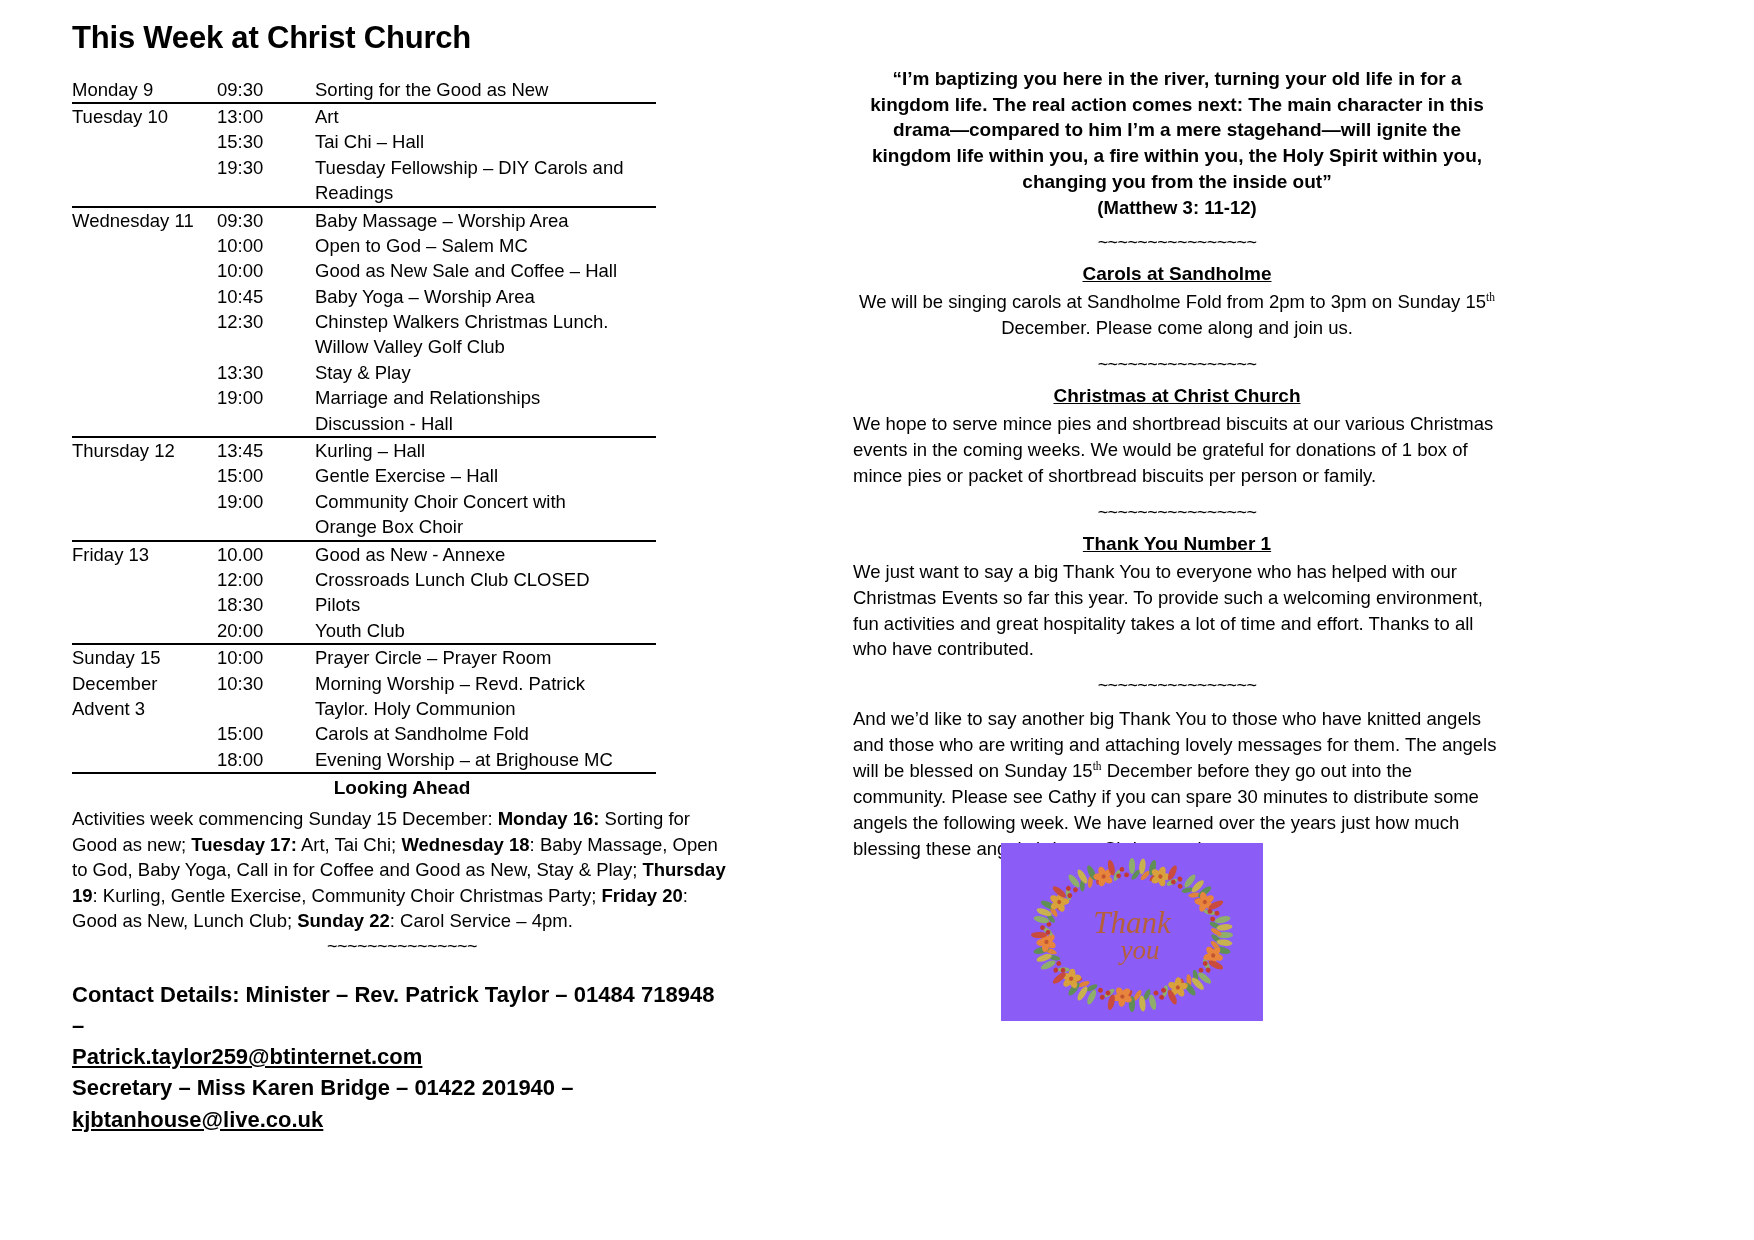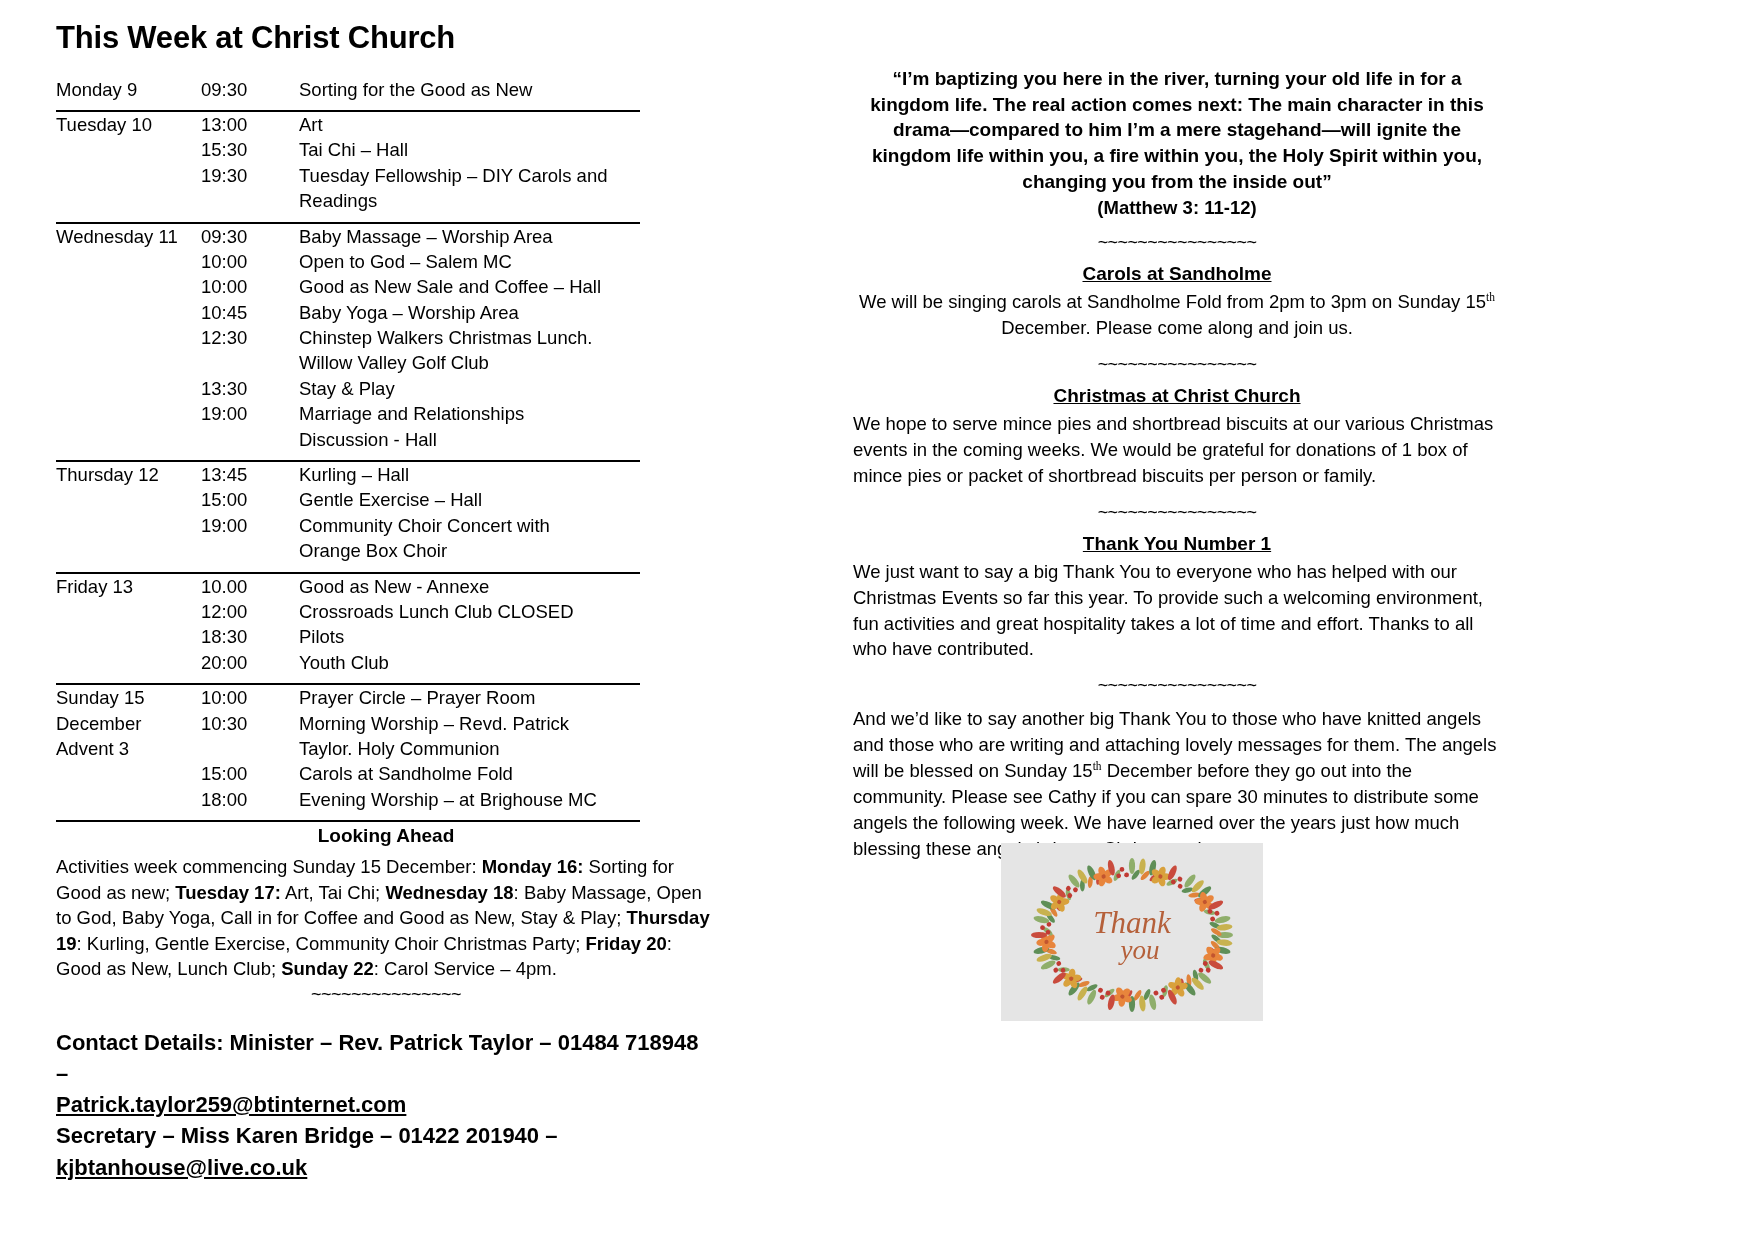--- a/index.html
+++ b/index.html
@@ -18,42 +18,42 @@
   .page {
     position: relative;
     width: 1754px;
     height: 1240px;
     box-sizing: border-box;
   }
 
   
   .left-col {
     position: absolute;
-    left: 56px;
+    left: 72px;
     top: 22px;
     width: 660px;
   }
   .doc-title {
     font-size: 31px;
     font-weight: bold;
     letter-spacing: -0.2px;
     margin: 0 0 22px 0;
     line-height: 1.05;
   }
 
   table.schedule {
     border-collapse: collapse;
     width: 584px;
     table-layout: fixed;
     font-size: 18.5px;
     line-height: 1.36;
   }
   table.schedule td {
     vertical-align: top;
-    padding: 0 0 8px 0;
+    padding: 0 0 0 0;
     border: none;
   }
   table.schedule tr.daygroup > td {
     border-top: 2px solid #000;
   }
   table.schedule tr.first > td {
     border-top: none;
   }
   table.schedule tr.lastrow > td {
     border-bottom: 2px solid #000;
@@ -134,21 +134,21 @@
   .rpara.center { text-align: center; }
   sup { font-size: 0.62em; vertical-align: super; font-family: Liberation Serif, serif; }
 
   
   .thankyou-img {
     position: absolute;
     left: 1001px;
     top: 843px;
     width: 262px;
     height: 178px;
-    background: #e5e5e5;
+    background: #8b5cf6;
     overflow: hidden;
   }
   .wreath {
     position: absolute;
     left: 50%;
     top: 50%;
     transform: translate(-50%, -50%);
   }
 </style>
 </head>

